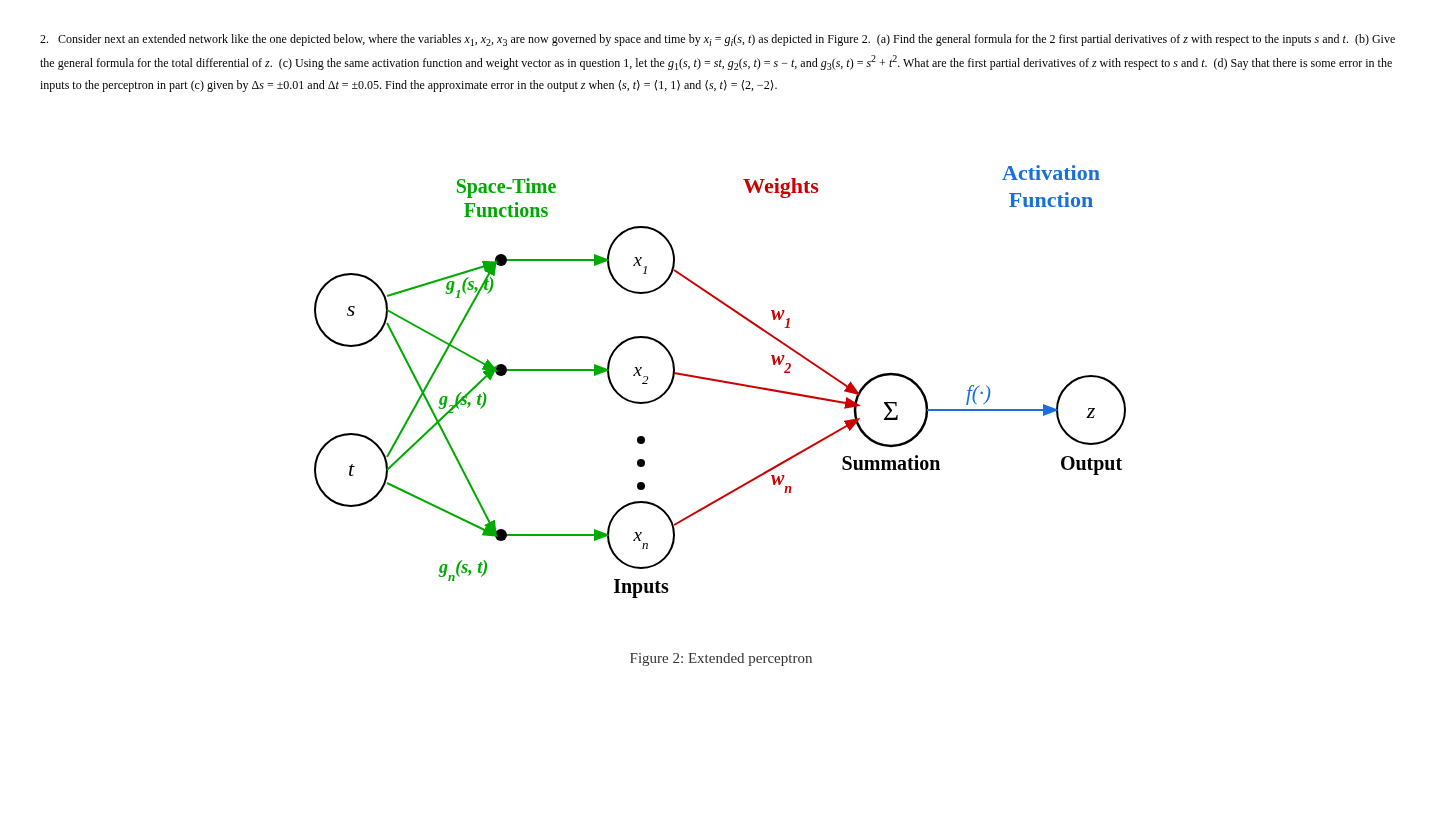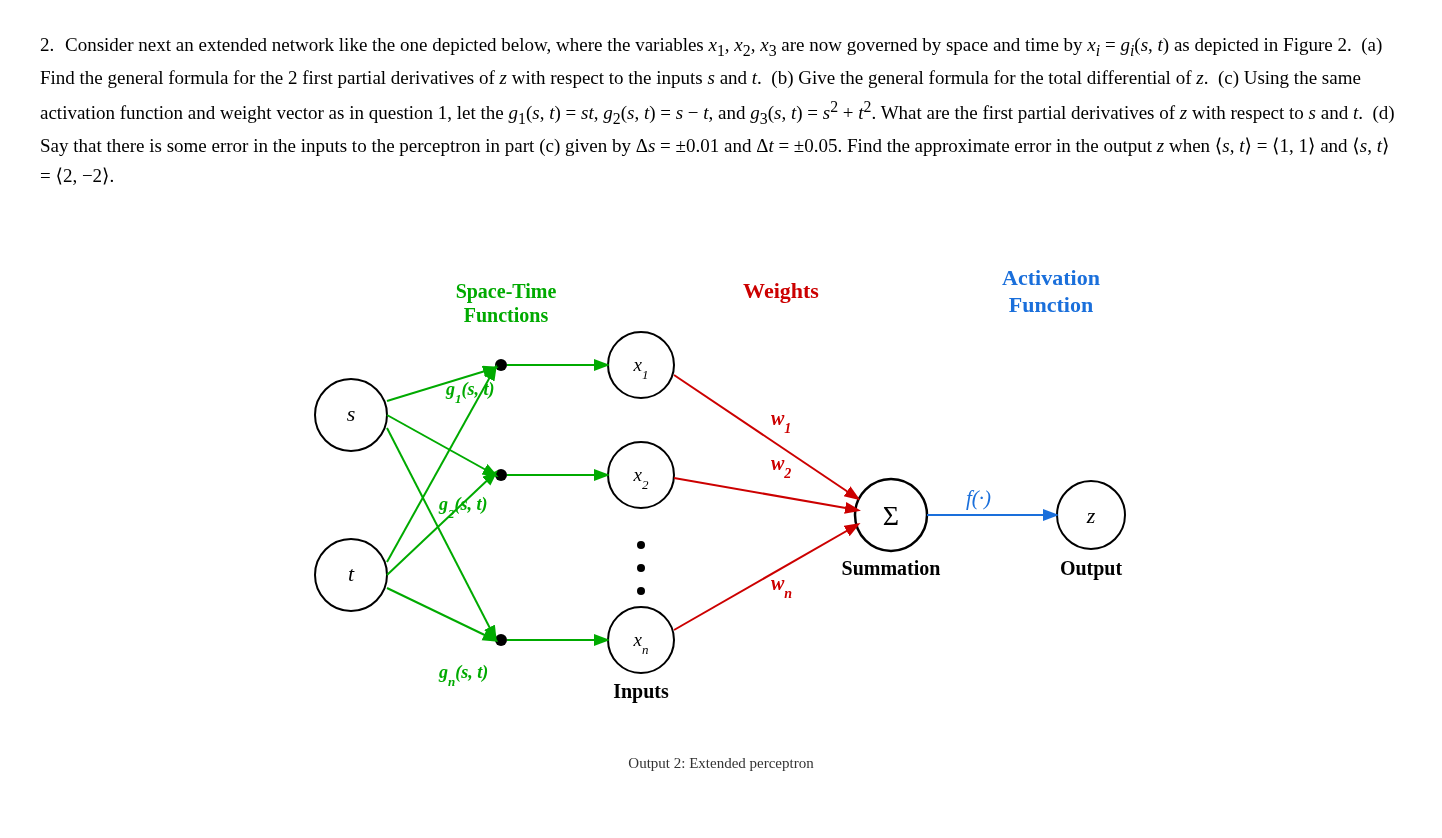--- a/index.html
+++ b/index.html
@@ -8,22 +8,22 @@
       font-family: "Times New Roman", Times, serif;
       font-size: 17px;
       color: #000;
       padding: 30px 40px;
       width: 1442px;
       min-height: 838px;
     }
 
     .problem-text {
       line-height: 1.6;
-      margin-bottom: 28px;
-      font-size: 19px;
+      margin-bottom: 20px;
+      font-size: 12px;
     }
 
     .problem-text .num {
       display: inline-block;
       margin-right: 6px;
       vertical-align: top;
     }
 
     
     .diagram-container {
@@ -164,15 +164,15 @@
         </marker>
         <marker id="arrowBlue" markerWidth="8" markerHeight="8" refX="6" refY="3" orient="auto">
           <path d="M0,0 L0,6 L8,3 z" fill="#1a6fdb"></path>
         </marker>
       </defs>
 
     </svg>
   </div>
 
   <div class="figure-caption">
-    <span>Output 2: Extended perceptron</span>
+    <span>Figure 2: Extended perceptron</span>
   </div>
 </div>
 
 </body></html>

